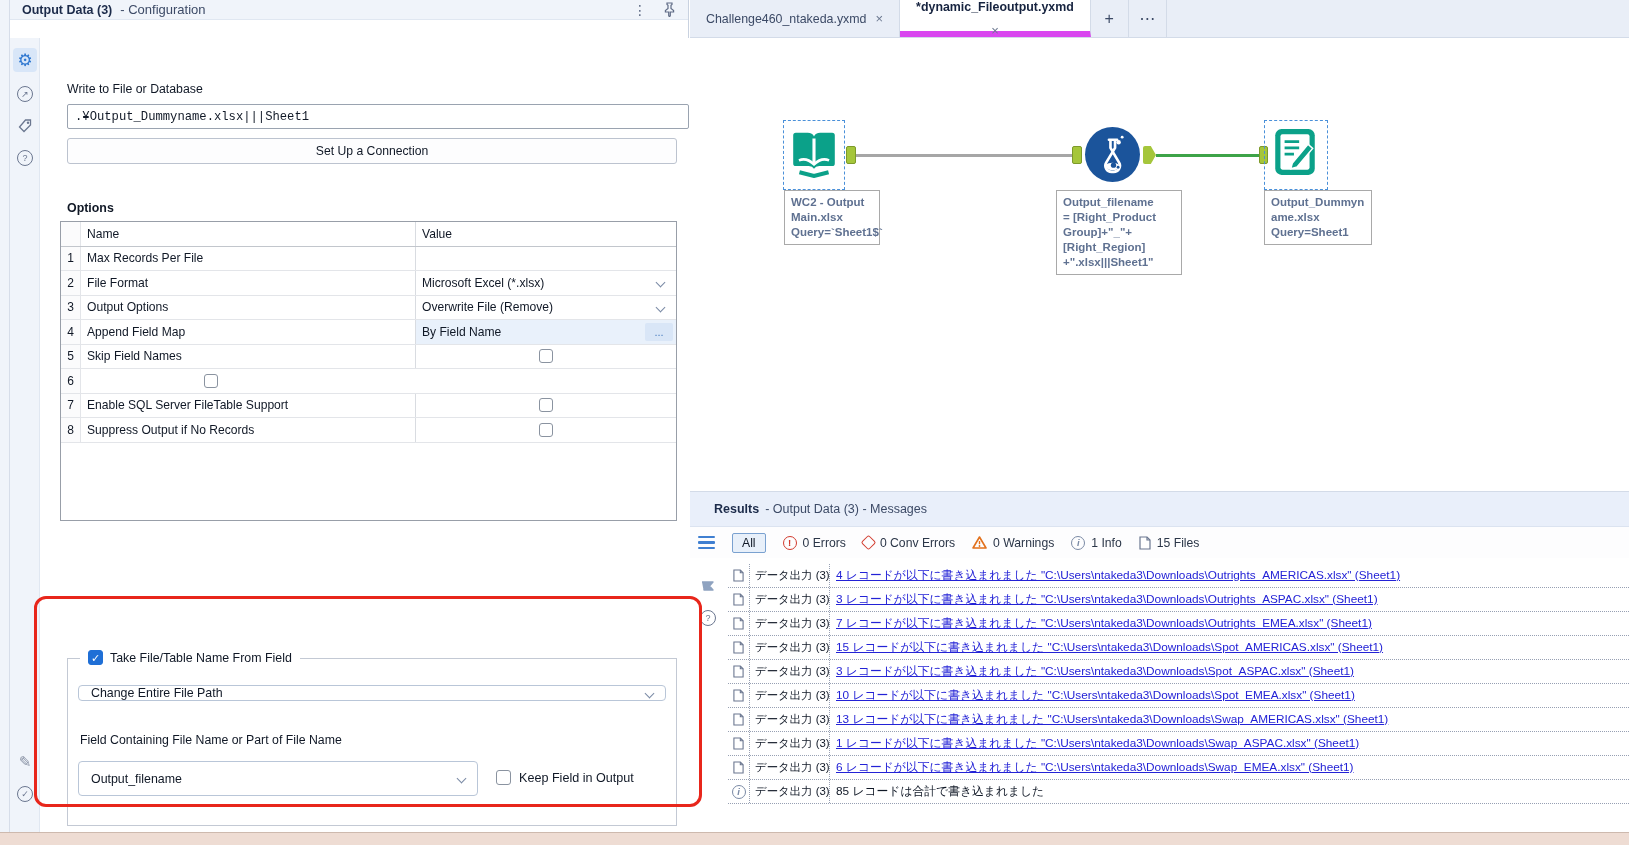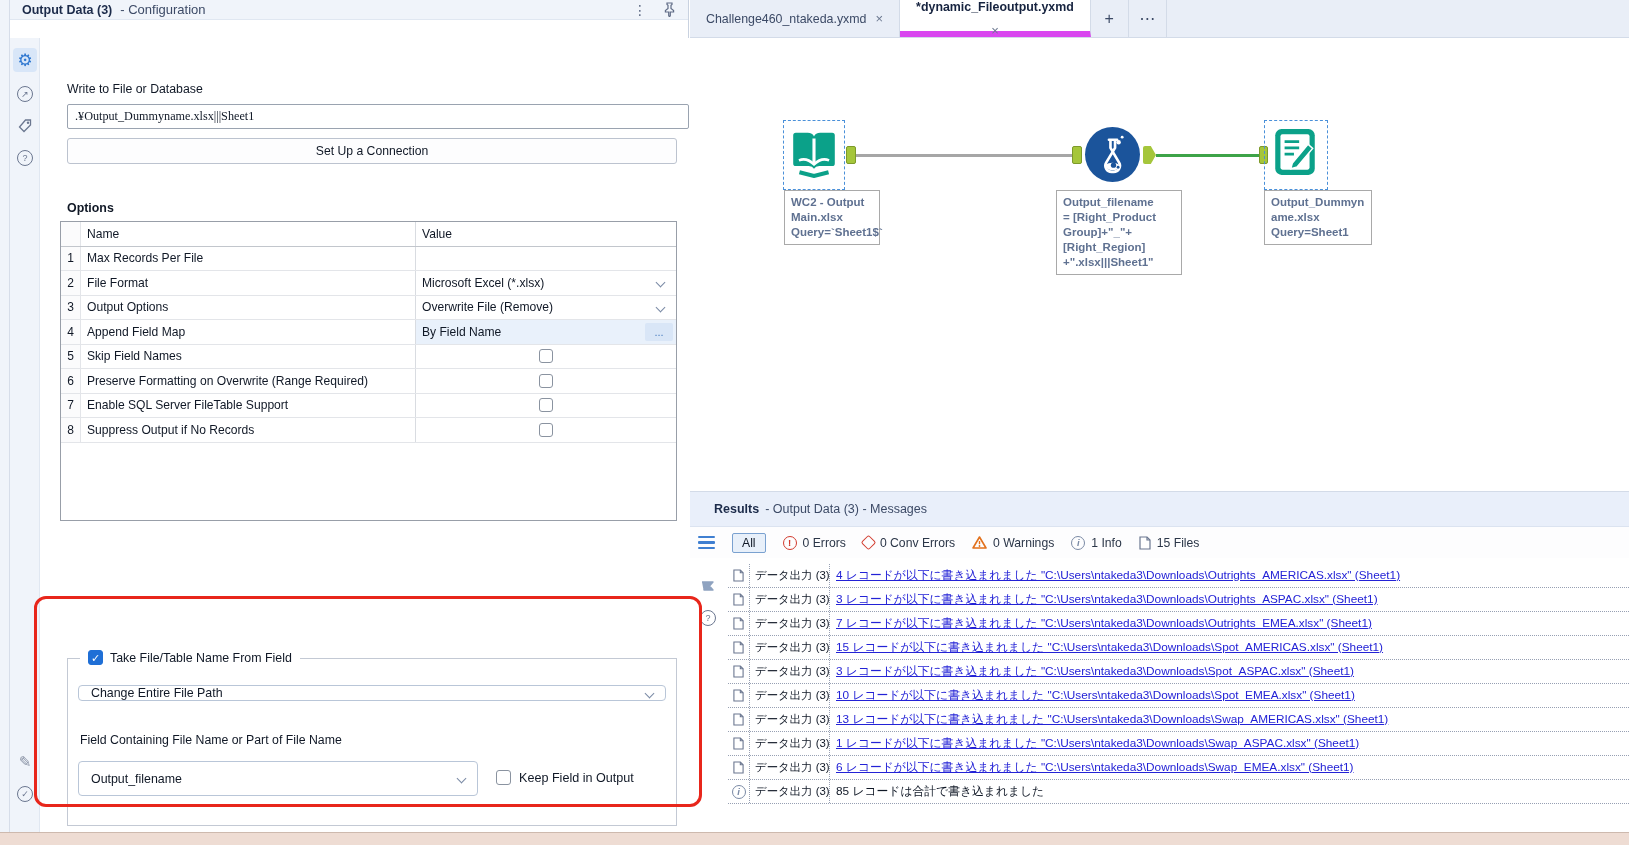--- a/index.html
+++ b/index.html
@@ -18,21 +18,21 @@
   .cfg-header-actions { margin-left:auto; display:flex; align-items:center; gap:16px; }
   .kebab { font-size:14px; color:#5f6b85; cursor:pointer; line-height:1; }
   .cfg-sidebar { position:absolute; left:0; top:38px; width:30px; height:794px; background:#f0f4fa; border-right:1px solid #e0e7f1; }
   .side-ic { position:absolute; left:3px; width:24px; height:24px; display:flex; align-items:center; justify-content:center; color:#5f6b85; }
   .side-ic.sel { background:#d8e6f8; border-radius:4px; color:#2e77d0; }
   .gear-glyph { font-size:17px; line-height:1; }
   .circ-ic { width:16px; height:16px; border:1.4px solid #6b7790; border-radius:50%; display:flex; align-items:center; justify-content:center; font-size:9px; color:#6b7790; }
   .cfg-content { position:absolute; left:30px; top:38px; width:649px; height:794px; background:#fff; }
 
   .lbl { position:absolute; font-size:12.3px; color:#101826; }
-  .path-input { position:absolute; left:27px; top:66px; width:622px; height:25px; border:1px solid #9aa3b0; border-radius:2px; background:#fff; font-family:Liberation Serif, serif; font-size:12.2px; color:#101826; padding:0 7px; }
+  .path-input { position:absolute; left:27px; top:66px; width:622px; height:25px; border:1px solid #9aa3b0; border-radius:2px; background:#fff; font-family:Liberation Mono, monospace; font-size:12.2px; color:#101826; padding:0 7px; }
   .setup-btn { position:absolute; left:27px; top:100px; width:610px; height:26px; background:#fdfdfe; border:1px solid #bcc3cf; border-radius:3px; font-family:inherit; font-size:12.2px; color:#101826; text-align:center; line-height:24px; cursor:pointer; }
 
   .options-title { position:absolute; left:27px; top:163px; font-size:12.4px; font-weight:600; color:#101826; }
   .opt-table { position:absolute; left:20px; top:183px; width:617px; height:300px; border:1px solid #989ea8; background:#fff; }
   .trow { display:flex; height:24.5px; border-bottom:1px solid #e3e5e9; align-items:stretch; }
   .trow.hdr { border-bottom:1px solid #c2c6cc; }
   .tnum { width:20px; border-right:1px solid #e3e5e9; display:flex; align-items:center; justify-content:center; color:#101826; font-size:12px; background:#fbfbfc; }
   .tname { flex:1; border-right:1px solid #d9dce1; display:flex; align-items:center; padding-left:6px; color:#101826; font-size:12.1px; }
   .tval { width:260px; display:flex; align-items:center; padding:0 6px; position:relative; color:#101826; font-size:12.1px; }
   .tval .chev { position:absolute; right:12px; }
@@ -195,21 +195,20 @@
         </div>
         <div class="trow">
           <span class="tnum">5</span>
           <span class="tname">Skip Field Names</span>
           <span class="tval">
               <span class="cb"></span>
             </span>
         </div>
         <div class="trow">
           <span class="tnum">6</span>
-          <span class="tname">Preserve Formatting on Overwrite (Range Required)</span>
           <span class="tval">
               <span class="cb"></span>
             </span>
         </div>
         <div class="trow">
           <span class="tnum">7</span>
           <span class="tname">Enable SQL Server FileTable Support</span>
           <span class="tval">
               <span class="cb"></span>
             </span>

